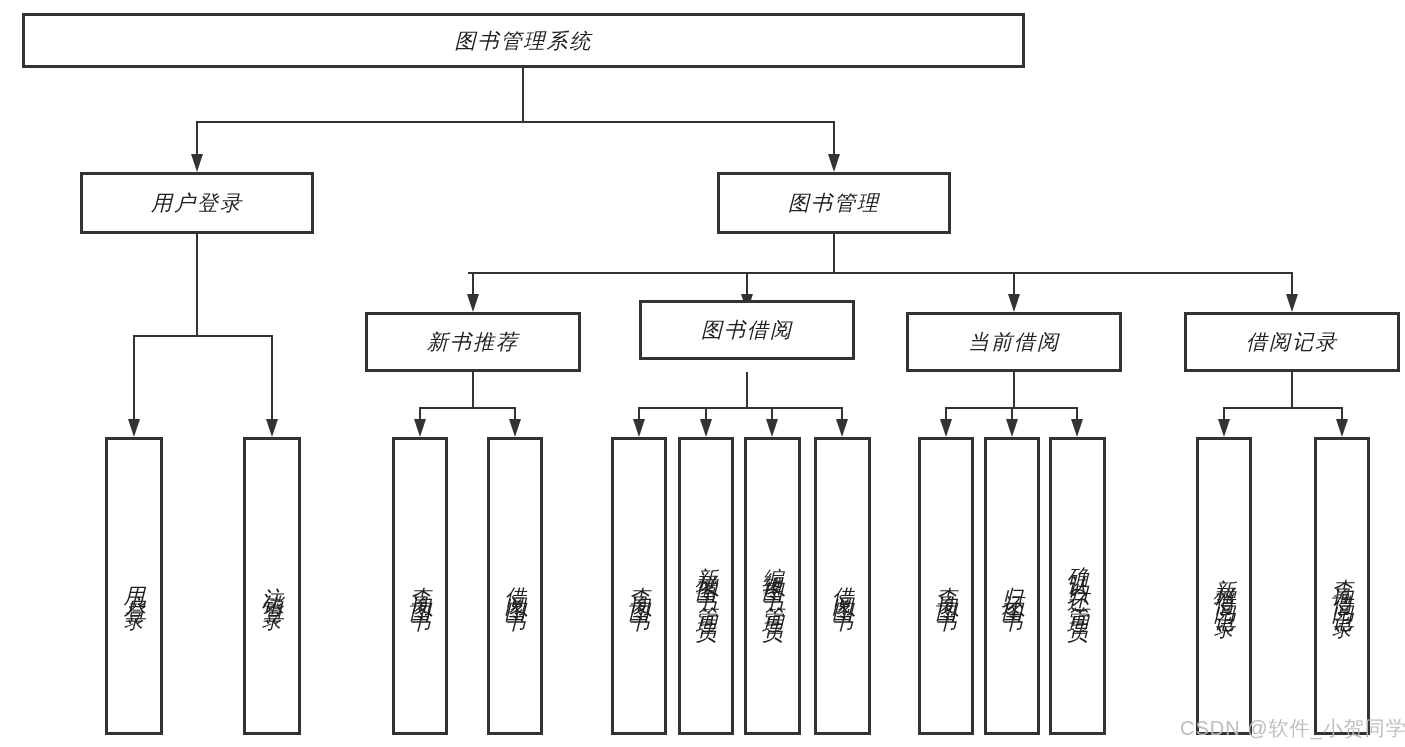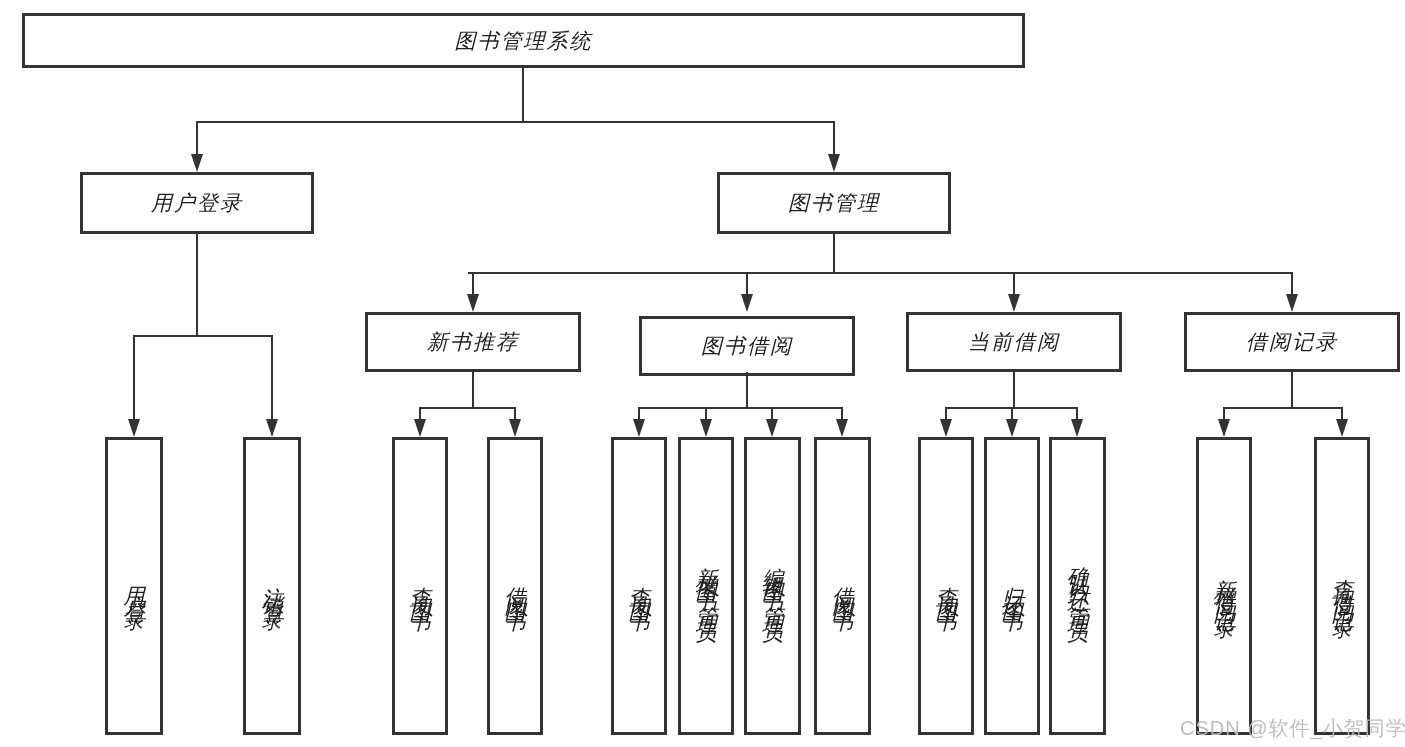--- a/index.html
+++ b/index.html
@@ -67,21 +67,21 @@
   <div class="vline" style="left:746px;top:272px;height:24px;"></div>
   <div class="arrow" style="left:741px;top:294px;"></div>
   <div class="vline" style="left:1013px;top:272px;height:24px;"></div>
   <div class="arrow" style="left:1008px;top:294px;"></div>
   <div class="vline" style="left:1291px;top:272px;height:24px;"></div>
   <div class="arrow" style="left:1286px;top:294px;"></div>
 
   <div class="box hbox" style="left:365px;top:312px;width:216px;height:60px;text-align:right;">
     <span>新书推荐</span>
   </div>
-  <div class="box hbox" style="left:639px;top:316px;width:216px;height:60px;">
+  <div class="box hbox" style="left:639px;top:300px;width:216px;height:60px;">
     <span>图书借阅</span>
   </div>
   <div class="box hbox" style="left:906px;top:312px;width:216px;height:60px;">
     <span>当前借阅</span>
   </div>
   <div class="box hbox" style="left:1184px;top:312px;width:216px;height:60px;">
     <span>借阅记录</span>
   </div>
 
   <div class="vline" style="left:472px;top:372px;height:36px;"></div>

